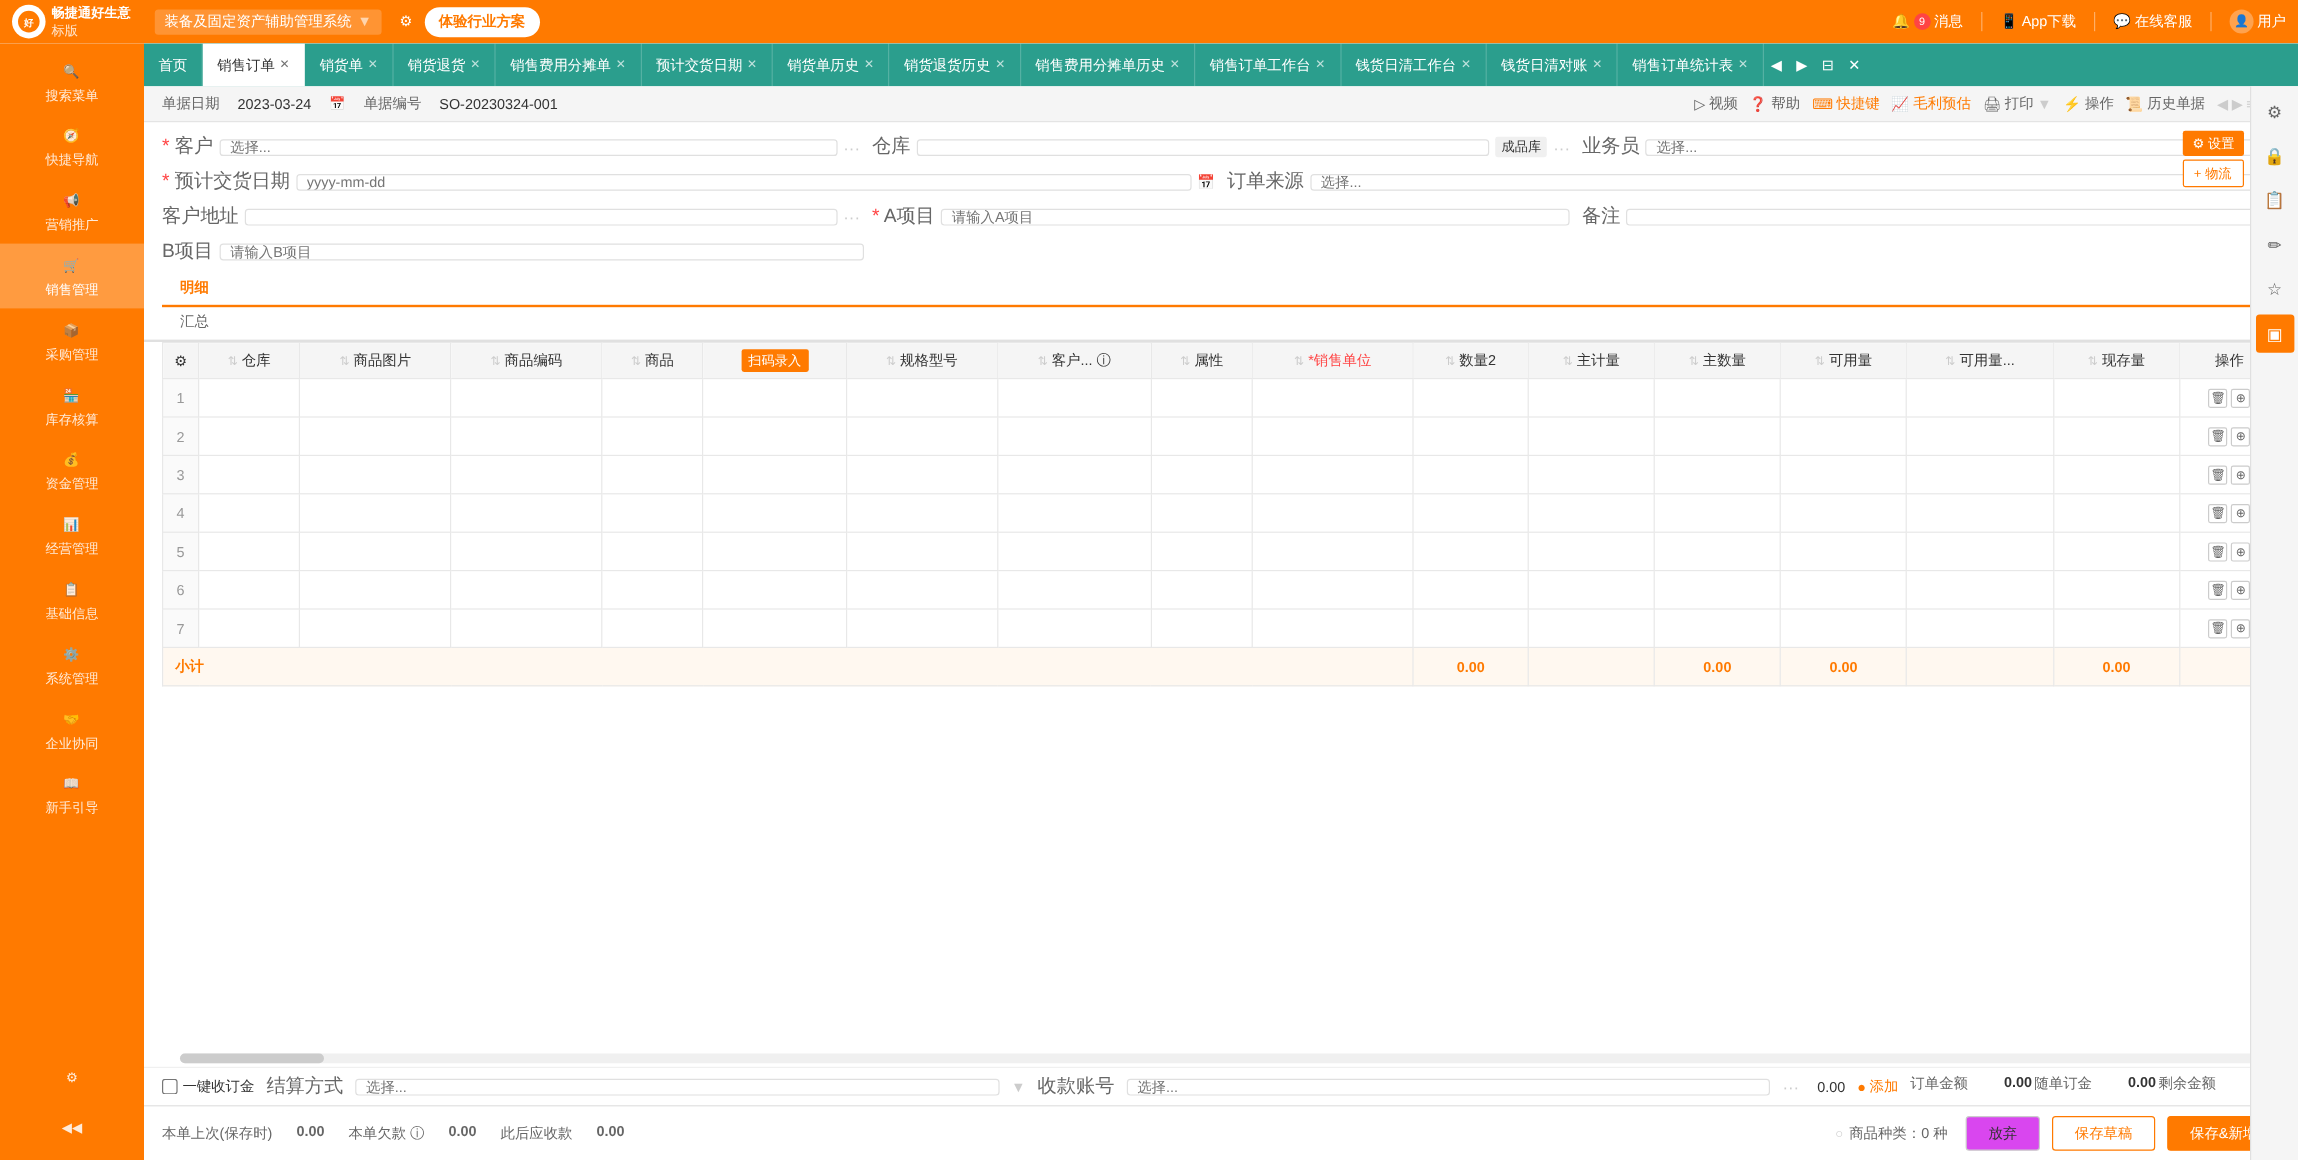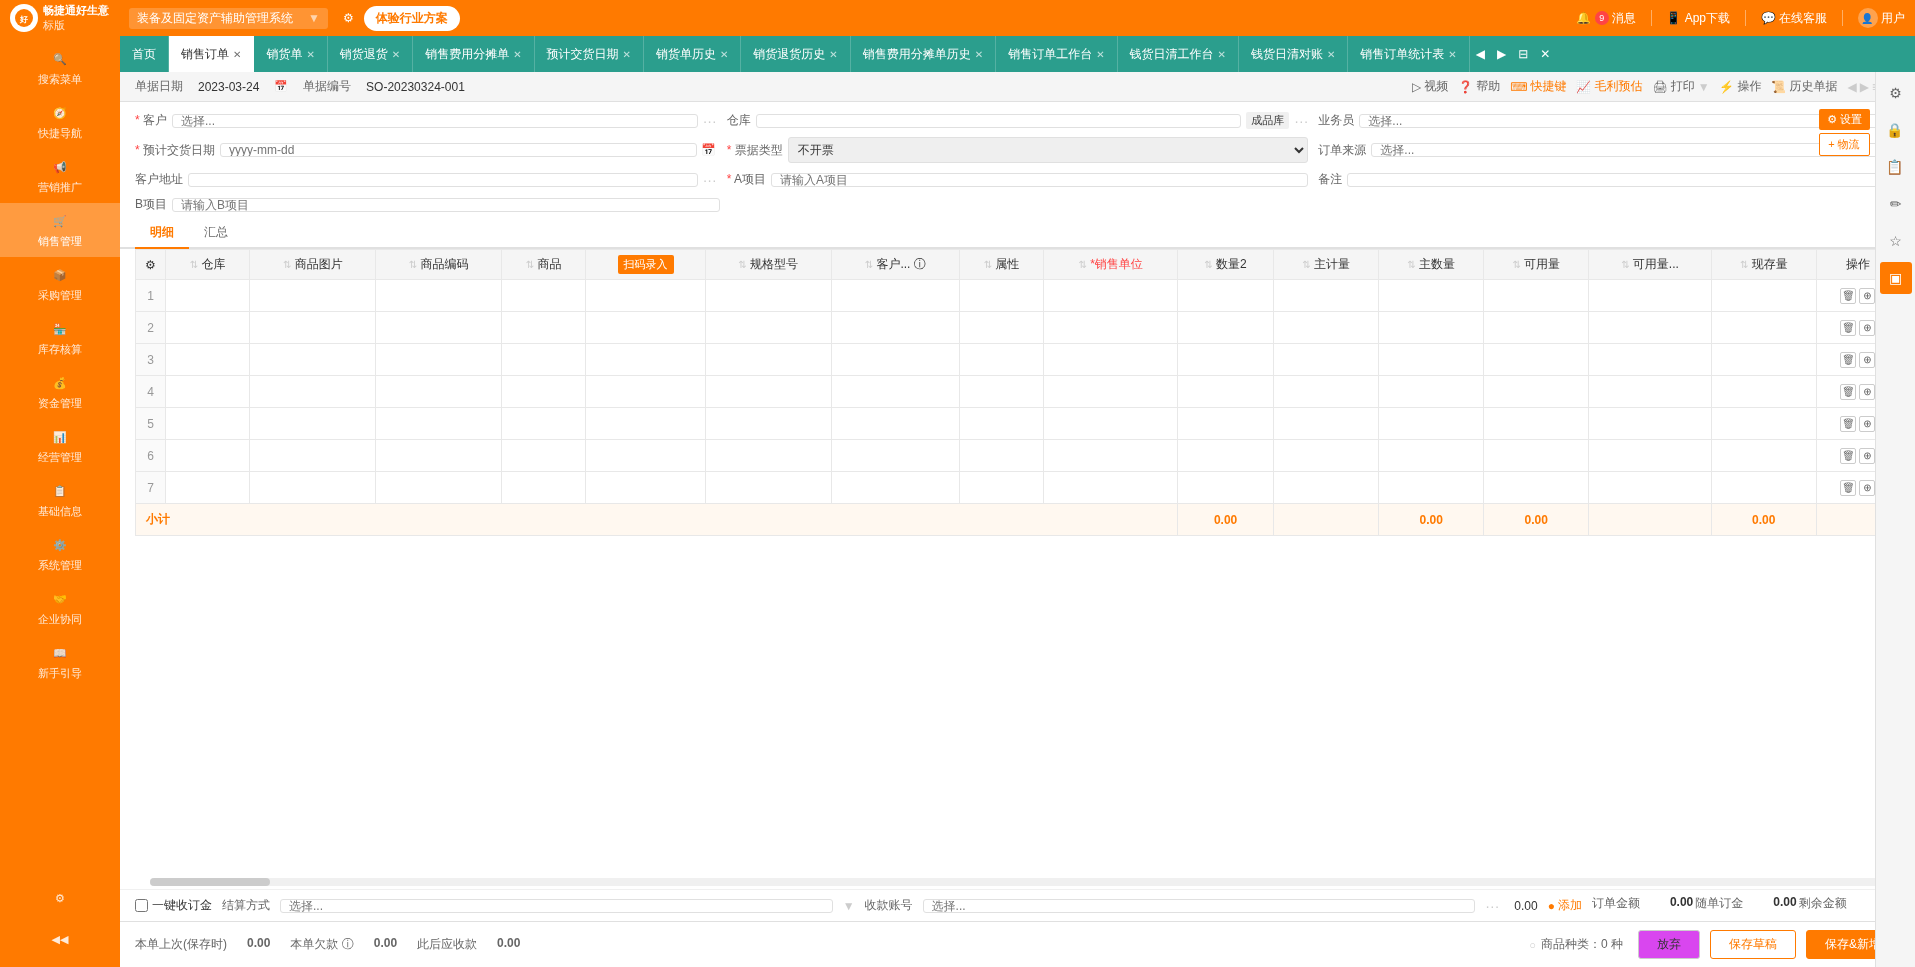--- a/index.html
+++ b/index.html
@@ -10,21 +10,21 @@
     .top-bar { height: 36px; background: #ff7a00; display: flex; align-items: center; padding: 0 10px; gap: 10px; }
     .main-layout { display: flex; flex: 1; overflow: hidden; }
     .sidebar { width: 120px; background: #ff7a00; display: flex; flex-direction: column; align-items: center; padding-top: 5px; }
     .content-area { flex: 1; display: flex; flex-direction: column; overflow: hidden; }
     .tab-bar { background: #2b9e8d; display: flex; align-items: center; height: 36px; overflow: hidden; }
     .main-content { flex: 1; background: #fff; overflow: hidden; display: flex; flex-direction: column; }
     
     
     .top-bar-logo { display: flex; align-items: center; gap: 5px; }
     .logo-icon { width: 28px; height: 28px; background: #fff; border-radius: 50%; display: flex; align-items: center; justify-content: center; color: #ff7a00; font-weight: bold; font-size: 10px; }
-    .top-bar-app { color: #fff; font-size: 12px; margin-left: 10px; background: rgba(255,255,255,0.2); padding: 2px 8px; border-radius: 3px; display: flex; align-items: center; gap: 15px; }
+    .top-bar-app { color: #fff; font-size: 12px; margin-left: 10px; background: rgba(255,255,255,0.2); padding: 2px 8px; border-radius: 3px; display: flex; align-items: center; gap: 5px; }
     .top-bar-btn { background: #fff; color: #ff7a00; border: none; padding: 4px 12px; border-radius: 15px; font-size: 12px; cursor: pointer; font-weight: bold; }
     .top-bar-right { margin-left: auto; display: flex; align-items: center; gap: 15px; color: #fff; font-size: 12px; }
     .top-bar-right-item { display: flex; align-items: center; gap: 3px; cursor: pointer; }
     .badge { background: #ff4444; color: #fff; border-radius: 50%; width: 14px; height: 14px; display: flex; align-items: center; justify-content: center; font-size: 9px; }
     
     
     .sidebar-item { display: flex; flex-direction: column; align-items: center; padding: 8px 5px; cursor: pointer; color: rgba(255,255,255,0.85); font-size: 11px; gap: 3px; width: 100%; }
     .sidebar-item.active { background: rgba(255,255,255,0.25); color: #fff; }
     .sidebar-icon { width: 20px; height: 20px; display: flex; align-items: center; justify-content: center; }
     .sidebar-bottom { margin-top: auto; padding: 10px 0; display: flex; flex-direction: column; align-items: center; gap: 5px; }
@@ -39,26 +39,26 @@
     .form-header { background: #f5f5f5; border-bottom: 1px solid #e0e0e0; padding: 6px 15px; display: flex; align-items: center; gap: 15px; }
     .form-header-right { margin-left: auto; display: flex; gap: 10px; align-items: center; }
     .form-header-btn { font-size: 12px; color: #666; cursor: pointer; display: flex; align-items: center; gap: 3px; }
     .form-header-btn.orange { color: #ff7a00; }
     .form-header-label { color: #666; font-size: 12px; }
     .form-header-value { color: #333; font-size: 12px; }
     
     .form-body { padding: 10px 15px; background: #fff; }
     .form-row { display: flex; align-items: center; margin-bottom: 8px; gap: 10px; }
     .form-field { display: flex; align-items: center; gap: 5px; flex: 1; }
-    .form-field-label { color: #666; font-size: 12px; white-space: nowrap; }
+    .form-field-label { color: #666; font-size: 16px; white-space: nowrap; }
     .form-field-label.required::before { content: '* '; color: #ff4444; }
     .form-field-input { flex: 1; border: 1px solid #e0e0e0; border-radius: 3px; padding: 3px 8px; font-size: 12px; color: #999; min-width: 80px; height: 14px; background: #fff; }
     
     
-    .content-tabs { display: flex; border-bottom: 2px solid #e0e0e0; padding: 0 15px; background: #fff; }
+    .content-tabs { display: flex; border-bottom: 2px solid #e0e0e0; padding: 0 15px; background: #fff; flex-direction: column; }
     .content-tab { padding: 6px 15px; font-size: 12px; cursor: pointer; color: #666; border-bottom: 2px solid transparent; margin-bottom: -2px; }
     .content-tab.active { color: #ff7a00; border-bottom-color: #ff7a00; font-weight: bold; }
     
     
     .table-container { flex: 1; overflow: auto; padding: 0 15px; }
     table { width: 100%; border-collapse: collapse; font-size: 12px; }
     th { background: #f5f5f5; border: 1px solid #e8e8e8; padding: 5px 6px; text-align: center; font-weight: normal; color: #333; white-space: nowrap; position: sticky; top: 0; z-index: 1; }
     th .sort-icon { color: #ccc; font-size: 10px; }
     td { border: 1px solid #e8e8e8; padding: 5px 6px; text-align: center; color: #333; height: 32px; }
     td.row-num { color: #999; background: #fafafa; }
@@ -342,26 +342,20 @@
               <input class="form-field-input" type="text" style="color: rgb(204, 204, 204);" placeholder="选择...">
               <span style="color:#ccc;font-size:14px;">···</span>
             </div>
           </div>
 
           <div class="form-row">
             <div class="form-field" style="flex:1.5;">
               <span class="form-field-label required">预计交货日期</span>
               <input class="form-field-input" type="text" style="color: rgb(204, 204, 204);" placeholder="yyyy-mm-dd">
               <span style="color:#ccc;cursor:pointer">📅</span>
-            </div>
-            <div class="form-field" style="flex:1.5;">
-              <span class="form-field-label required">票据类型</span>
-              <select class="form-select" style="flex:1;">
-                <option>不开票</option>
-              </select>
             </div>
             <div class="form-field" style="flex:1.5;">
               <span class="form-field-label">订单来源</span>
               <input class="form-field-input" type="text" style="color: rgb(204, 204, 204);" placeholder="选择...">
               <span style="color:#ccc;cursor:pointer">▼</span>
             </div>
           </div>
 
           <div class="form-row">
             <div class="form-field" style="flex:1.5;">

